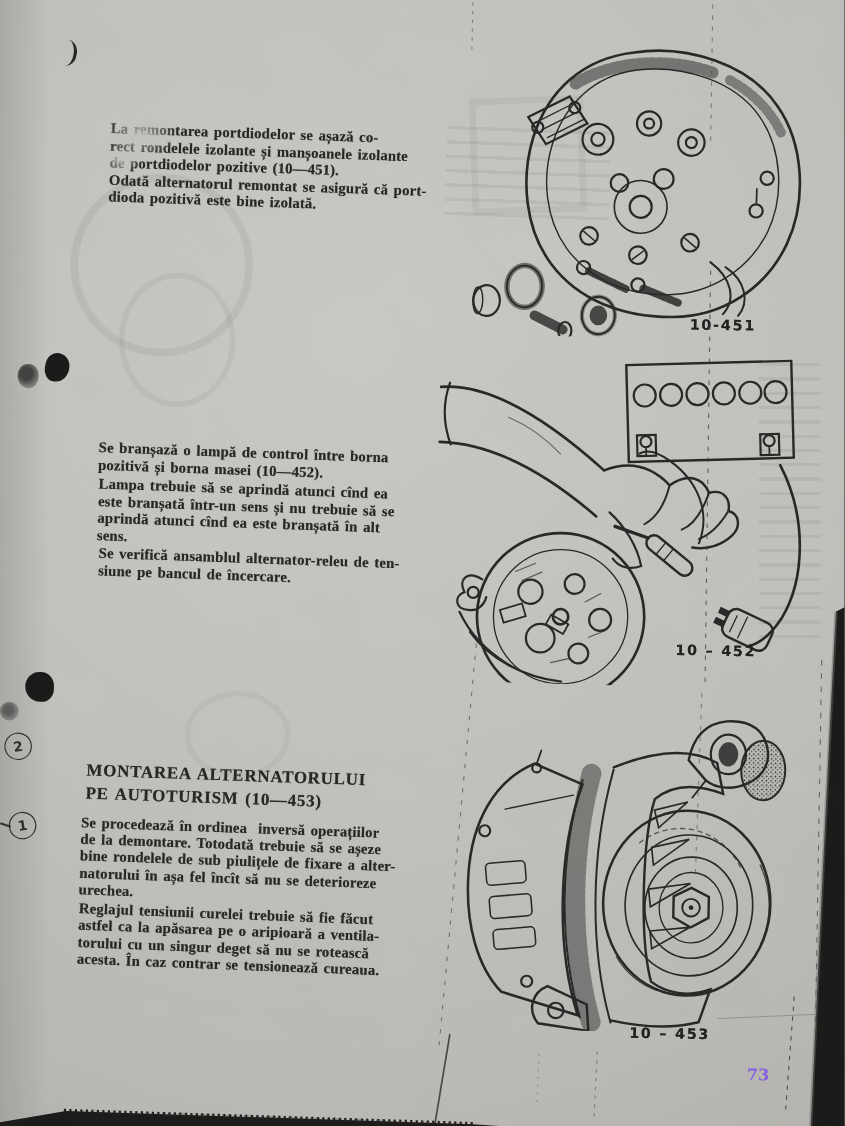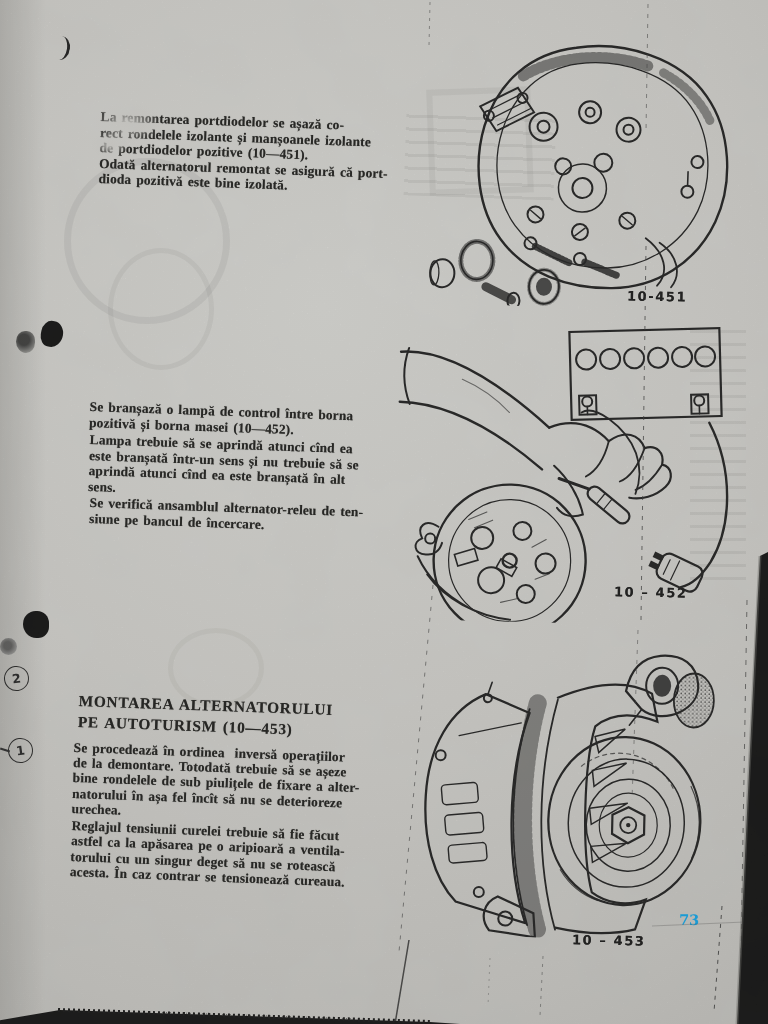--- a/index.html
+++ b/index.html
@@ -12,21 +12,21 @@
   
   .tblock{position:absolute;color:#1d1d1b;font-weight:bold;font-size:13.4px;
           line-height:15.6px;letter-spacing:.15px;word-spacing:1.5px;
           transform:rotate(2deg);transform-origin:0 0;
           text-shadow:0 0 .7px rgba(25,25,22,.6);}
   .tline{white-space:pre;}
   .heading .tline{font-size:15.4px;line-height:21px;letter-spacing:.7px;}
   .figlabel{position:absolute;color:#161616;font-family:"DejaVu Sans",sans-serif;
             font-size:13px;font-weight:bold;letter-spacing:1.6px;
             transform:rotate(1deg);text-shadow:0 0 .5px rgba(20,20,20,.6);}
-  .pageno{position:absolute;left:679px;top:911px;color:#0ea5e9;
+  .pageno{position:absolute;left:679px;top:969px;color:#8b5cf6;
           font-family:"DejaVu Serif",serif;font-size:14.5px;font-weight:bold;
           transform:rotate(1deg);}
   
   .circnum{position:absolute;width:23px;height:23px;border:1.7px solid #242424;
            border-radius:50%;display:flex;align-items:center;justify-content:center;
            font-family:"DejaVu Sans",sans-serif;font-size:12.5px;font-weight:bold;
            color:#242424;transform:rotate(-8deg);}
   .tick1{position:absolute;left:0;top:749px;width:10px;height:2px;background:#2a2a2a;
          transform:rotate(18deg);}
   

